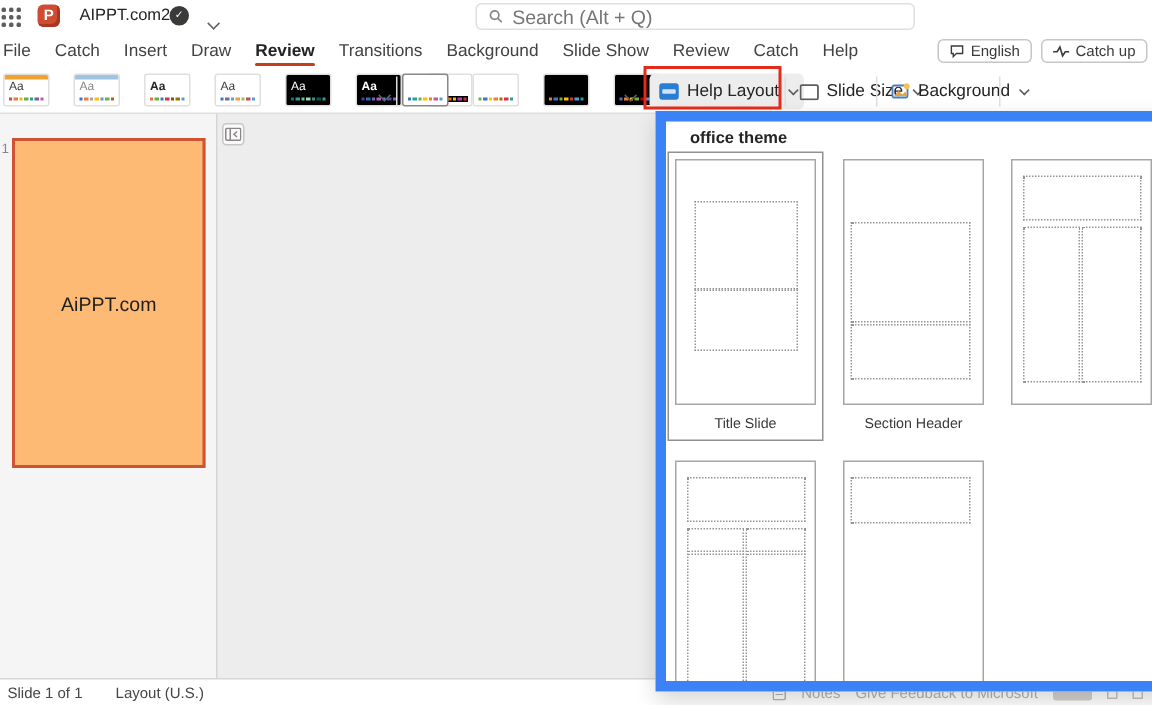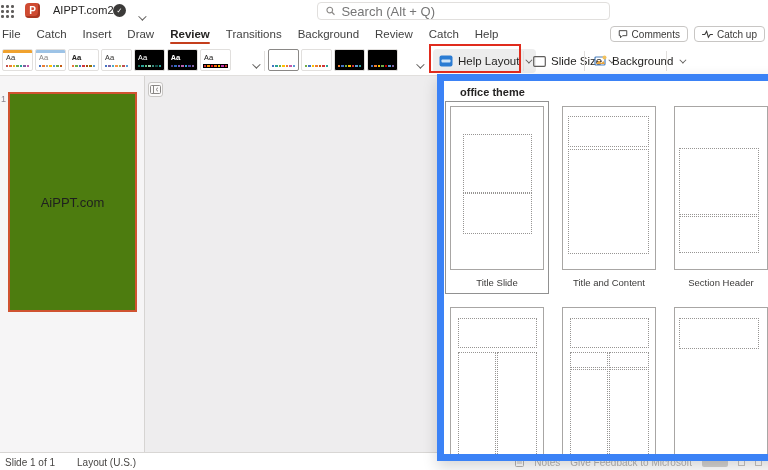--- a/index.html
+++ b/index.html
@@ -37,21 +37,21 @@
   .mtab.active { color:#252423; font-weight:bold; }
   .mtab.active::after { content:""; position:absolute; left:8px; right:8px; bottom:1px;
                         height:2.5px; background:#c43e1c; border-radius:2px; }
   .menubar-right { position:absolute; right:3px; top:4px; display:flex; gap:6px; }
   .pill-btn { display:flex; align-items:center; gap:4px; border:1px solid #c8c6c4; border-radius:4px;
               background:#fff; height:16px; padding:0 7px; font-size:10px; color:#3b3a39; }
 
   
   .ribbon { position:absolute; left:0; top:45px; width:768px; height:31px; background:#fff;
             border-bottom:1px solid #e1dfdd; }
-  .thumbstrip { position:absolute; top:4px; display:flex; gap:2px; align-items:flex-start;font-family:Liberation Mono, monospace; }
+  .thumbstrip { position:absolute; top:4px; display:flex; gap:16px; align-items:flex-start; }
   .theme-thumb { width:31px; height:22px; background:#fff; border:1px solid #e1dfdd; border-radius:2px;
                  position:relative; overflow:hidden; }
   .theme-thumb.sel { border:1.5px solid #8a8886; }
   .theme-thumb .tbar { position:absolute; left:0; top:0; right:0; height:3px; }
   .theme-thumb .aa { position:absolute; left:3px; top:3px; font-size:8px; line-height:9px; }
   .theme-thumb .dots { position:absolute; left:2px; right:2px; bottom:2px; display:flex; gap:1px;
                        padding:1px; }
   .theme-thumb .dots i { width:3px; height:2.5px; display:block; }
   .gal-chev { position:absolute; top:10px; }
   .vsep { position:absolute; top:6px; width:1px; height:20px; background:#e1dfdd; }
@@ -62,21 +62,21 @@
 
   
   .red-annotation { position:absolute; left:429px; top:44px; width:92px; height:29px;
                     border:2.5px solid #e02b1d; z-index:40; pointer-events:none; }
 
   
   .workspace { position:absolute; left:0; top:76px; width:768px; height:376px; background:#eeedee; }
   .slides-pane { position:absolute; left:0; top:0; width:145px; height:100%; background:#f6f5f6;
                  border-right:1px solid #d6d4d2; }
   .slide-number { position:absolute; left:1px; top:18px; font-size:9px; color:#8a8490; }
-  .slide-thumb { position:absolute; left:8px; top:16px; width:129px; height:220px; background:#4d7c0f;
+  .slide-thumb { position:absolute; left:8px; top:16px; width:129px; height:220px; background:#fdba74;
                  border:2px solid #d05331; display:flex; align-items:center; justify-content:center; }
   .slide-thumb span { font-size:13px; color:#1f1f1f; }
   .collapse-btn { position:absolute; left:148px; top:6px; width:15px; height:15px; background:#fbfafa;
                   border:1px solid #c8c6c4; border-radius:3px; display:flex; align-items:center;
                   justify-content:center; }
 
   
   .layout-panel { position:absolute; left:437px; top:74px; width:356px; height:387px; background:#fff;
                   border:7px solid #3b82f6; box-shadow:0 6px 14px rgba(0,0,0,.16); z-index:20;
                   overflow:hidden; }
@@ -133,30 +133,31 @@
 
   <div class="menubar">
     <div class="menu-tabs">
         <div class="mtab">File</div>
         <div class="mtab">Catch</div>
         <div class="mtab">Insert</div>
         <div class="mtab">Draw</div>
         <div class="mtab active">Review</div>
         <div class="mtab">Transitions</div>
         <div class="mtab">Background</div>
+        <div class="mtab">Slide Show</div>
         <div class="mtab">Review</div>
         <div class="mtab">Catch</div>
         <div class="mtab">Help</div>
       </div>
     <div class="menubar-right">
       <div class="pill-btn">
         <svg width="10" height="10" viewBox="0 0 12 12">
           <path d="M1.5 2 h9 v6 h-5 l-2.5 2.5 v-2.5 h-1.5 z" fill="none" stroke="#3b3a39" stroke-width="1.1"></path>
         </svg>
-        <span>Comments</span>
+        <span>English</span>
       </div>
       <div class="pill-btn">
         <svg width="11" height="9" viewBox="0 0 12 10">
           <polyline points="0,5 3,5 5,1.5 7,8 9,5 12,5" fill="none" stroke="#3b3a39" stroke-width="1.2"></polyline>
         </svg>
         <span>Catch up</span>
       </div>
     </div>
   </div>
 
@@ -354,27 +355,20 @@
     <div class="layout-grid">
         <div class="litem selected">
           <div class="lthumb">
             <div class="ph" style="left: 12.5%; top: 16.4%; width: 76%; height: 36.4%;"></div>
             <div class="ph" style="left: 12.5%; top: 52.8%; width: 76%; height: 25.5%;"></div>
           </div>
           <div class="llabel">Title Slide</div>
         </div>
         <div class="litem">
           <div class="lthumb">
-            <div class="ph" style="left: 5.3%; top: 5.5%; width: 88%; height: 19.5%;"></div>
-            <div class="ph" style="left: 5.3%; top: 26.2%; width: 88%; height: 64.6%;"></div>
-          </div>
-          <div class="llabel">Title and Content</div>
-        </div>
-        <div class="litem">
-          <div class="lthumb">
             <div class="ph" style="left: 4.3%; top: 25%; width: 87%; height: 41.5%;"></div>
             <div class="ph" style="left: 4.3%; top: 67%; width: 87%; height: 23%;"></div>
           </div>
           <div class="llabel">Section Header</div>
         </div>
         <div class="litem">
           <div class="lthumb">
             <div class="ph" style="left: 7.4%; top: 6.1%; width: 86%; height: 18.9%;"></div>
             <div class="ph" style="left: 7.4%; top: 27.4%; width: 42%; height: 64%;"></div>
             <div class="ph" style="left: 50.5%; top: 27.4%; width: 43%; height: 64%;"></div>

